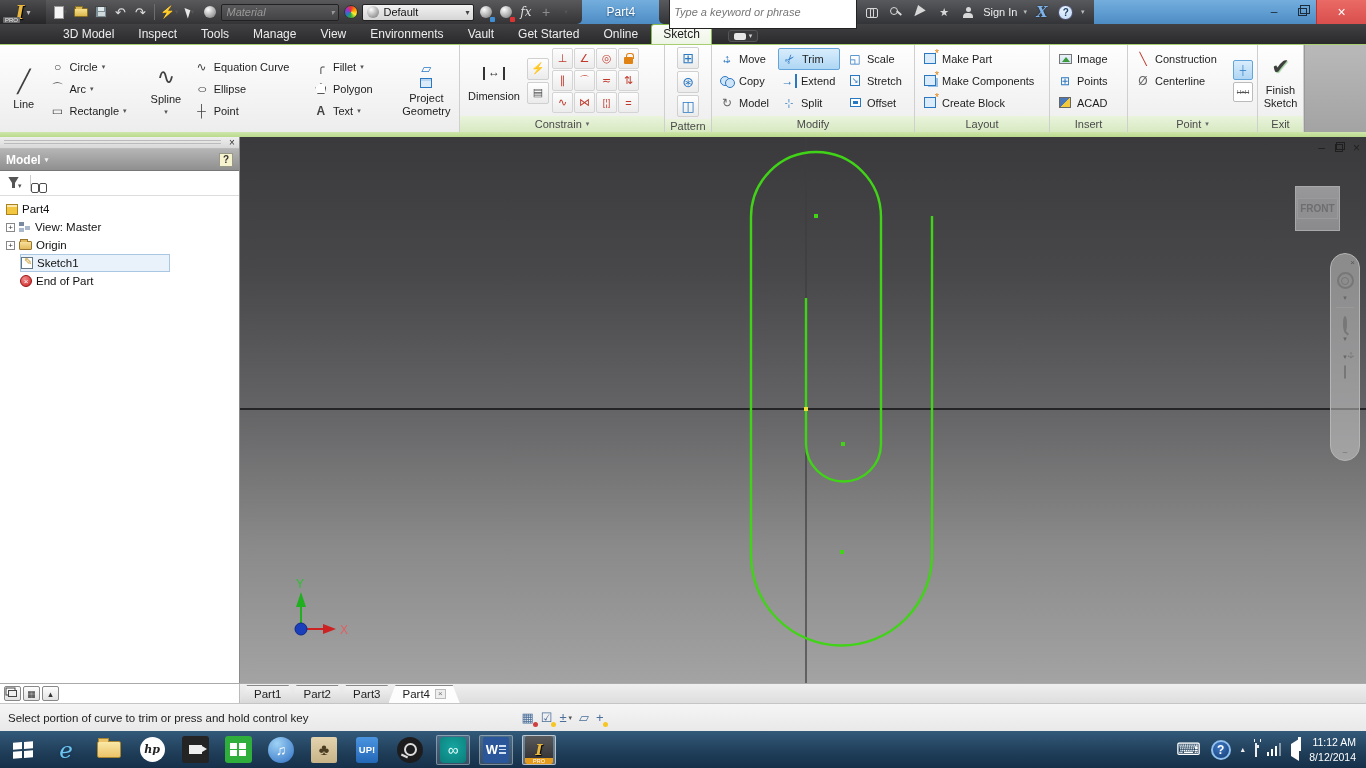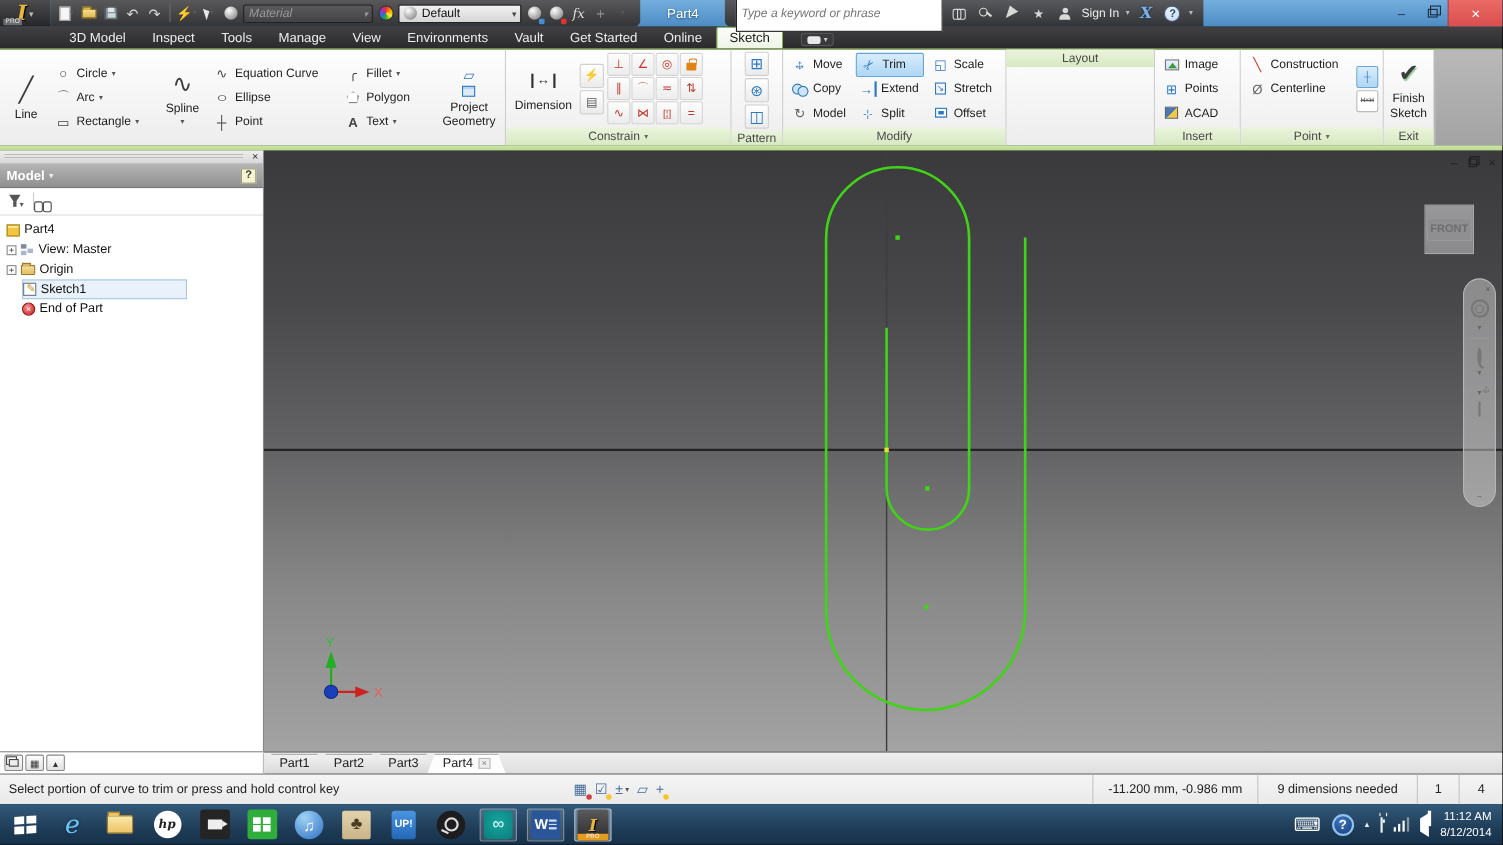--- a/index.html
+++ b/index.html
@@ -547,20 +547,42 @@
             <span>Offset</span>
           </div>
       </div>
     </div>
     <div class="plabel">
         <span>Modify</span>
       </div>
   </div>
 
   <div class="panel" style="width:135px">
+    <div class="pbody">
+      <div class="rcol" style="width:100%">
+        <div class="rrow">
+            <span class="ric">
+              <span class="ibox"></span>
+            </span>
+            <span>Make Part</span>
+          </div>
+        <div class="rrow">
+            <span class="ric">
+              <span class="ibox ibox2"></span>
+            </span>
+            <span>Make Components</span>
+          </div>
+        <div class="rrow">
+            <span class="ric">
+              <span class="ibox"></span>
+            </span>
+            <span>Create Block</span>
+          </div>
+      </div>
+    </div>
     <div class="plabel">
         <span>Layout</span>
       </div>
   </div>
 
   <div class="panel" style="width:78px">
     <div class="pbody">
       <div class="rcol" style="width:100%">
         <div class="rrow">
             <span class="ric">
@@ -770,26 +792,20 @@
         <span class="dd" style="margin-left:2px">▾</span>
       </span>
     <span class="st-ico">
         <span>▱</span>
       </span>
     <span class="st-ico">
         <span>+</span>
         <span class="bulb"></span>
       </span>
   </div>
-  <div class="st-right">
-    <span class="st-cell st-c1">-11.200 mm, -0.986 mm</span>
-    <span class="st-cell st-c2">9 dimensions needed</span>
-    <span class="st-cell st-c3">1</span>
-    <span class="st-cell st-c4">4</span>
-  </div>
 </div>
 
 <div class="taskbar">
   <span class="tsk">
       <span class="winflag">
         <i></i>
         <i></i>
         <i></i>
         <i></i>
       </span>

